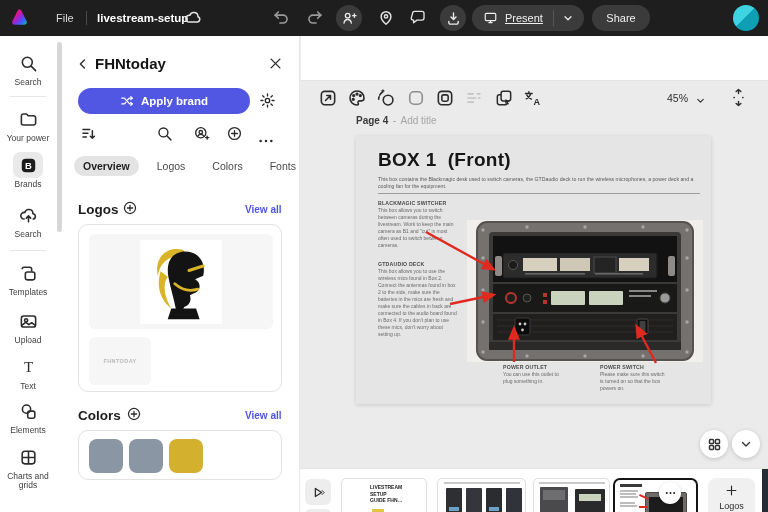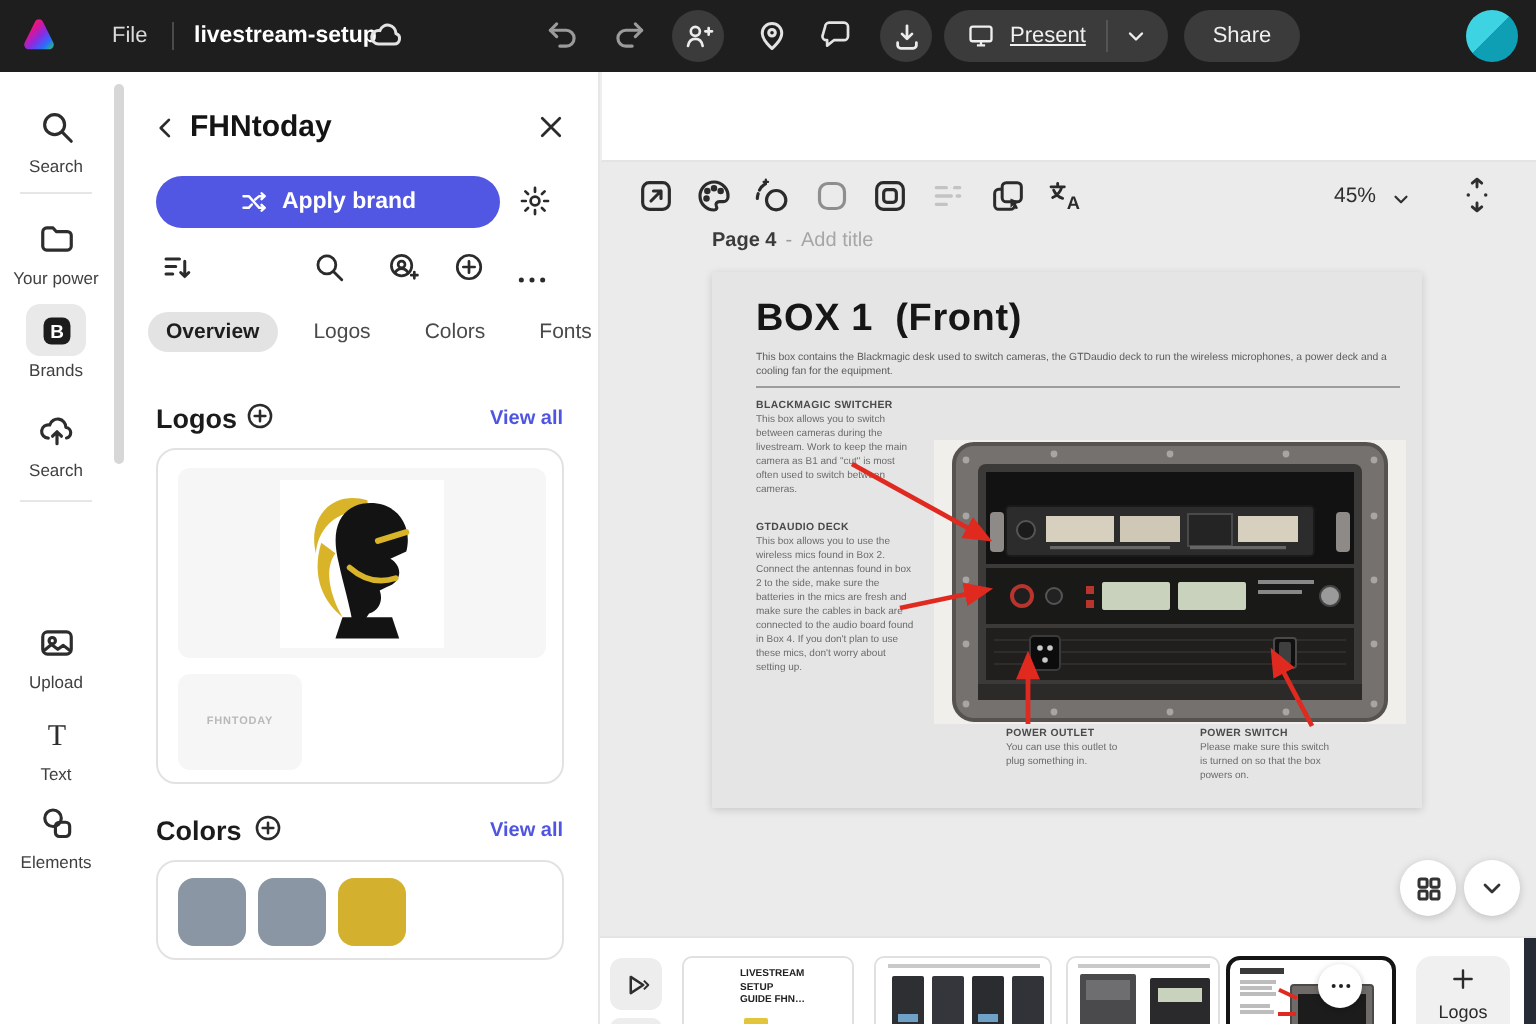--- a/index.html
+++ b/index.html
@@ -173,20 +173,29 @@
     <div class="rail-item" style="top:166px;">
       <span class="ric">
           <svg width="19" height="19" viewBox="0 0 24 24" fill="none" stroke="currentColor" stroke-width="2" stroke-linecap="round" stroke-linejoin="round">
             <path d="M6.5 16.5a4.2 4.2 0 1 1 .9-8.3A5.2 5.2 0 0 1 17.6 9.7a3.4 3.4 0 0 1 .4 6.7"></path>
             <path d="M12 20v-7M9.2 15.3 12 12.5l2.8 2.8"></path>
           </svg>
         </span>
       <span class="rlb">Search</span>
     </div>
     <div class="rail-div" style="top:214px;"></div>
+    <div class="rail-item" style="top:224px;">
+      <span class="ric">
+          <svg width="19" height="19" viewBox="0 0 24 24" fill="none" stroke="currentColor" stroke-width="2" stroke-linejoin="round">
+            <path d="M4 6.5A2.5 2.5 0 0 1 6.5 4h7A2.5 2.5 0 0 1 16 6.5v3"></path>
+            <path d="M8 12.5A2.5 2.5 0 0 1 10.5 10h7a2.5 2.5 0 0 1 2.5 2.5v5a2.5 2.5 0 0 1-2.5 2.5h-7A2.5 2.5 0 0 1 8 17.5z"></path>
+          </svg>
+        </span>
+      <span class="rlb">Templates</span>
+    </div>
     <div class="rail-item" style="top:272px;">
       <span class="ric">
           <svg width="19" height="19" viewBox="0 0 24 24" fill="none" stroke="currentColor" stroke-width="2" stroke-linejoin="round">
             <rect x="3" y="5" width="18" height="14" rx="3"></rect>
             <circle cx="9" cy="10.5" r="2"></circle>
             <path d="M3.5 17l5-4 4 3 3.5-2.5 4.5 3.5"></path>
           </svg>
         </span>
       <span class="rlb">Upload</span>
     </div>
@@ -199,20 +208,29 @@
       <span class="rlb">Text</span>
     </div>
     <div class="rail-item" style="top:362px;">
       <span class="ric">
           <svg width="19" height="19" viewBox="0 0 24 24" fill="none" stroke="currentColor" stroke-width="2" stroke-linejoin="round">
             <circle cx="9.5" cy="9" r="5.2"></circle>
             <rect x="11" y="11.5" width="9" height="9" rx="2.5"></rect>
           </svg>
         </span>
       <span class="rlb">Elements</span>
+    </div>
+    <div class="rail-item" style="top:408px;">
+      <span class="ric">
+          <svg width="19" height="19" viewBox="0 0 24 24" fill="none" stroke="currentColor" stroke-width="2" stroke-linejoin="round">
+            <rect x="4" y="4" width="16" height="16" rx="3.5"></rect>
+            <path d="M12 4v16M4 12h16"></path>
+          </svg>
+        </span>
+      <span class="rlb">Charts and grids</span>
     </div>
   </div>
   <div id="rail-scroll">
       <span class="thumb"></span>
     </div>
 
   <div id="panel">
     <span class="abs pn-icon" style="left:14px;top:21px;">
       <svg width="14" height="14" viewBox="0 0 24 24" fill="none" stroke="currentColor" stroke-width="2.3" stroke-linecap="round" stroke-linejoin="round">
           <path d="M14.5 5 7.5 12l7 7"></path>

